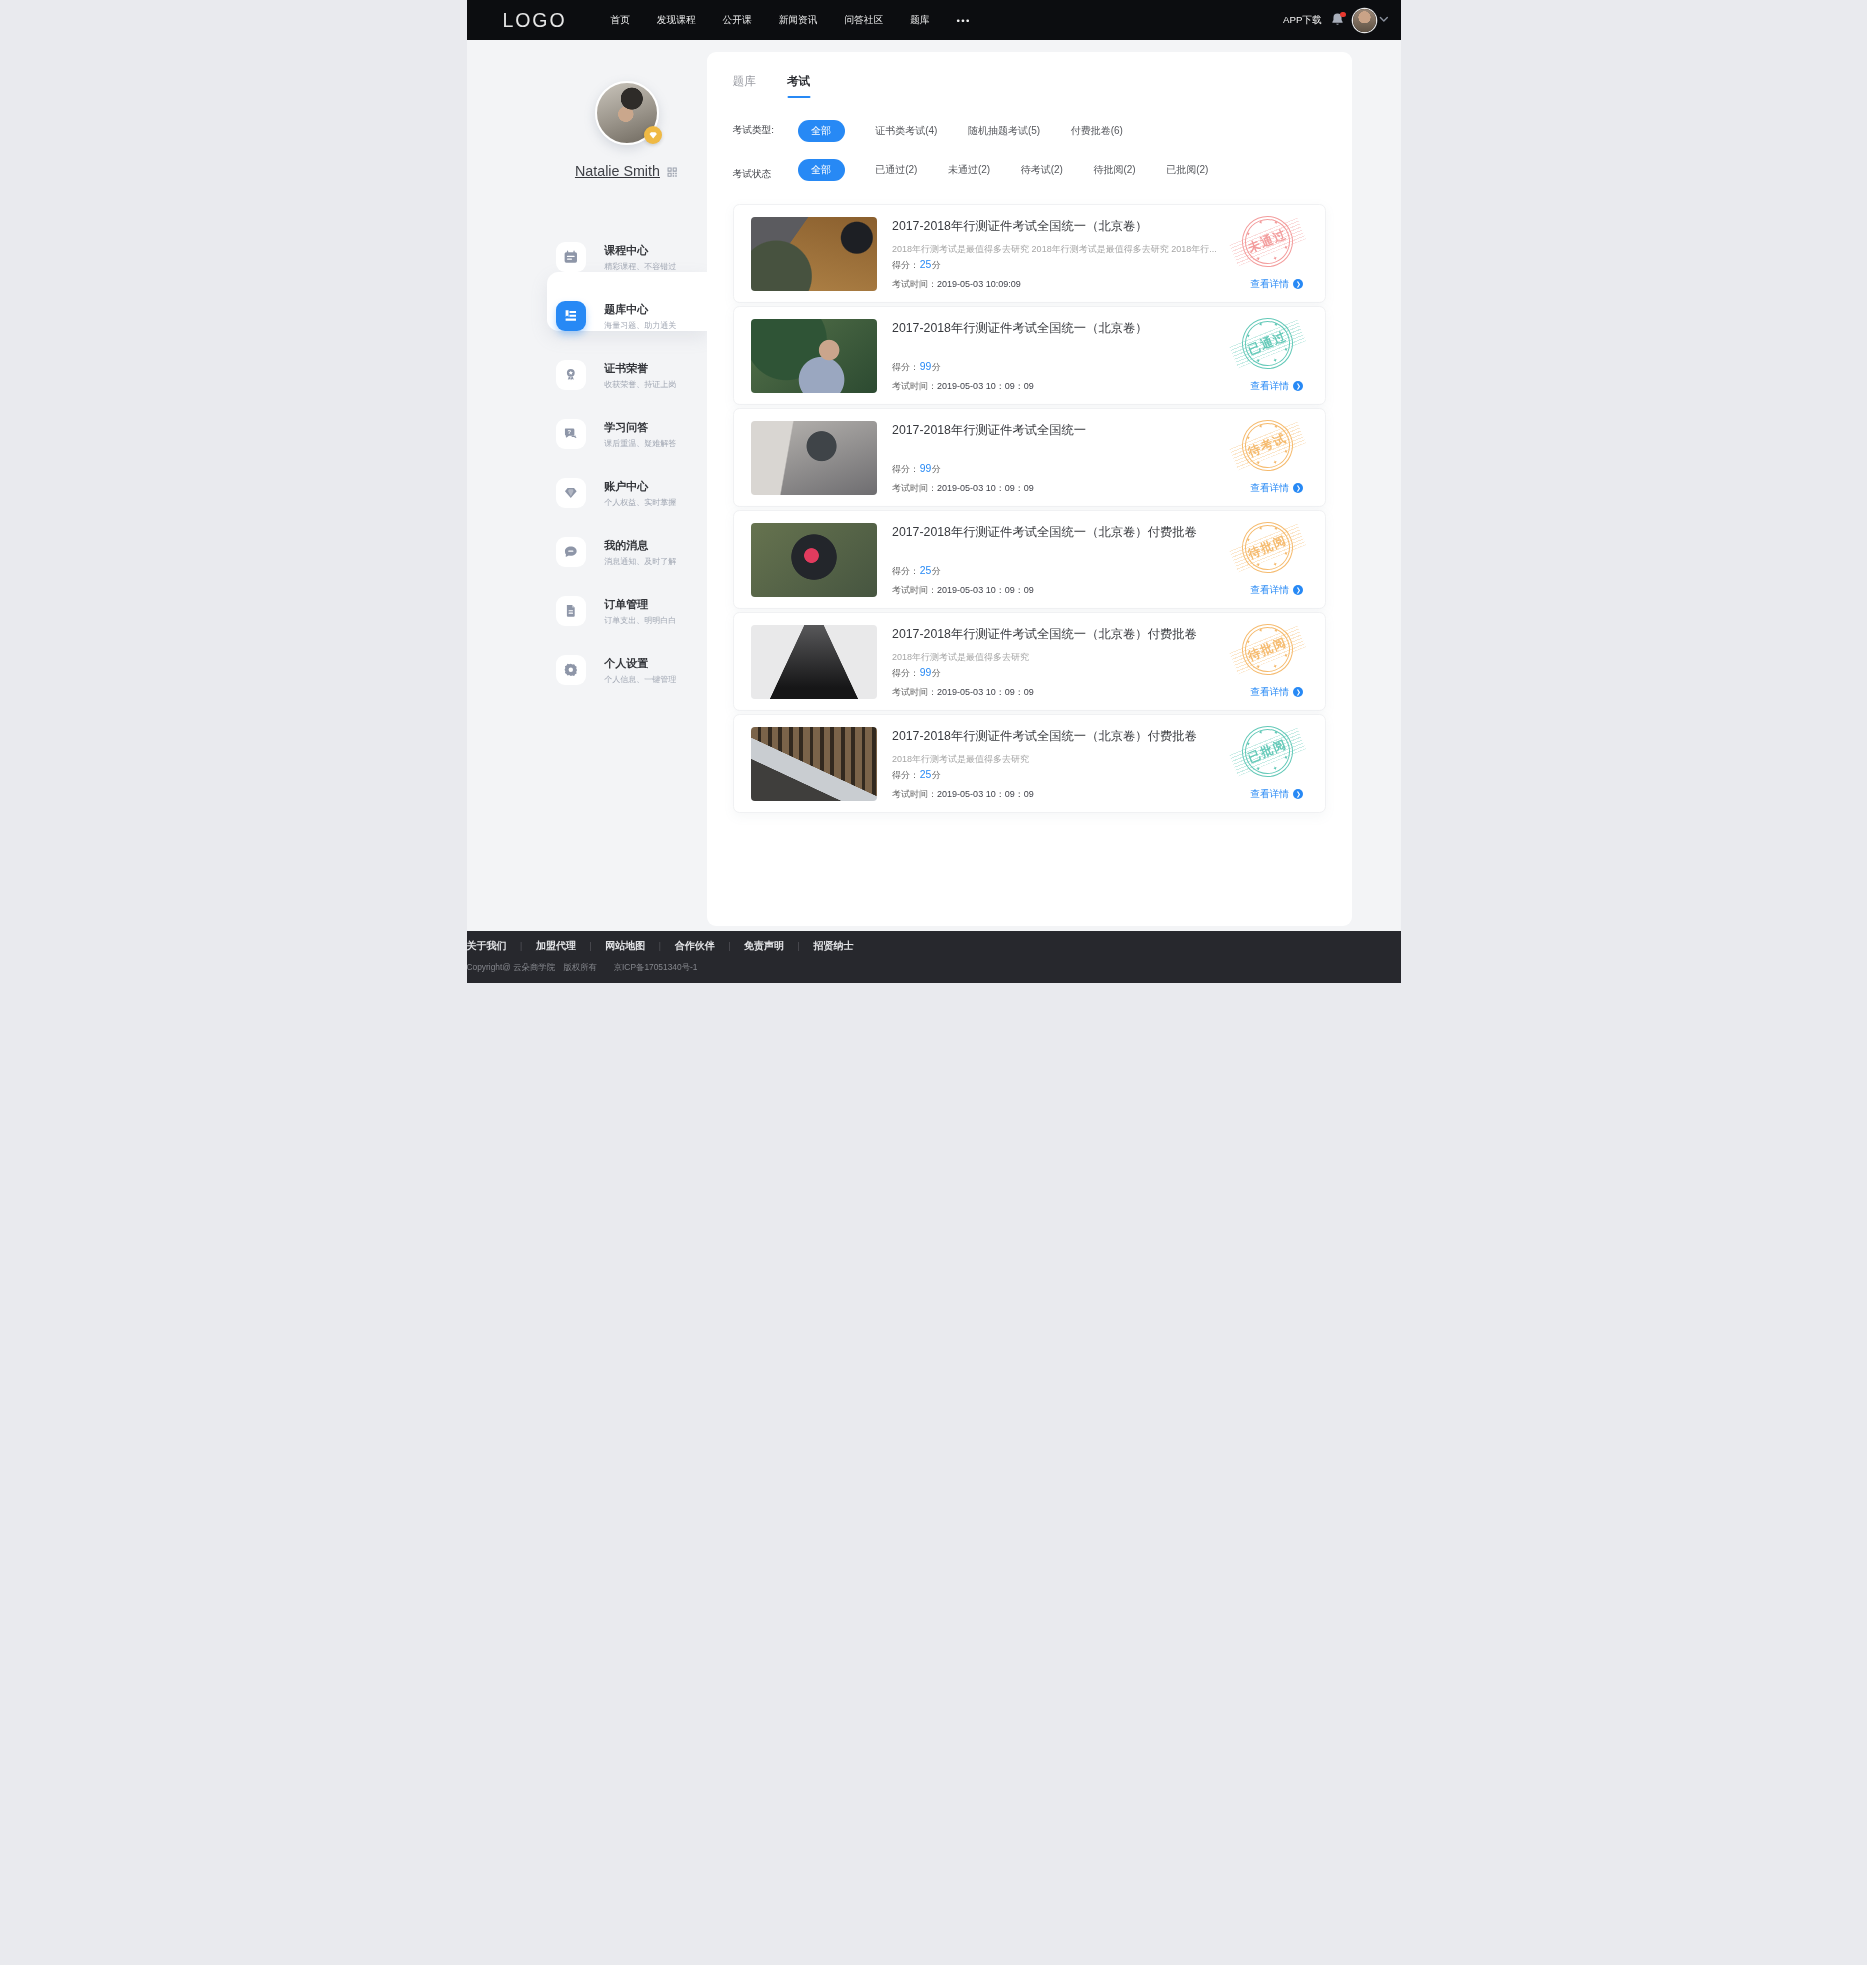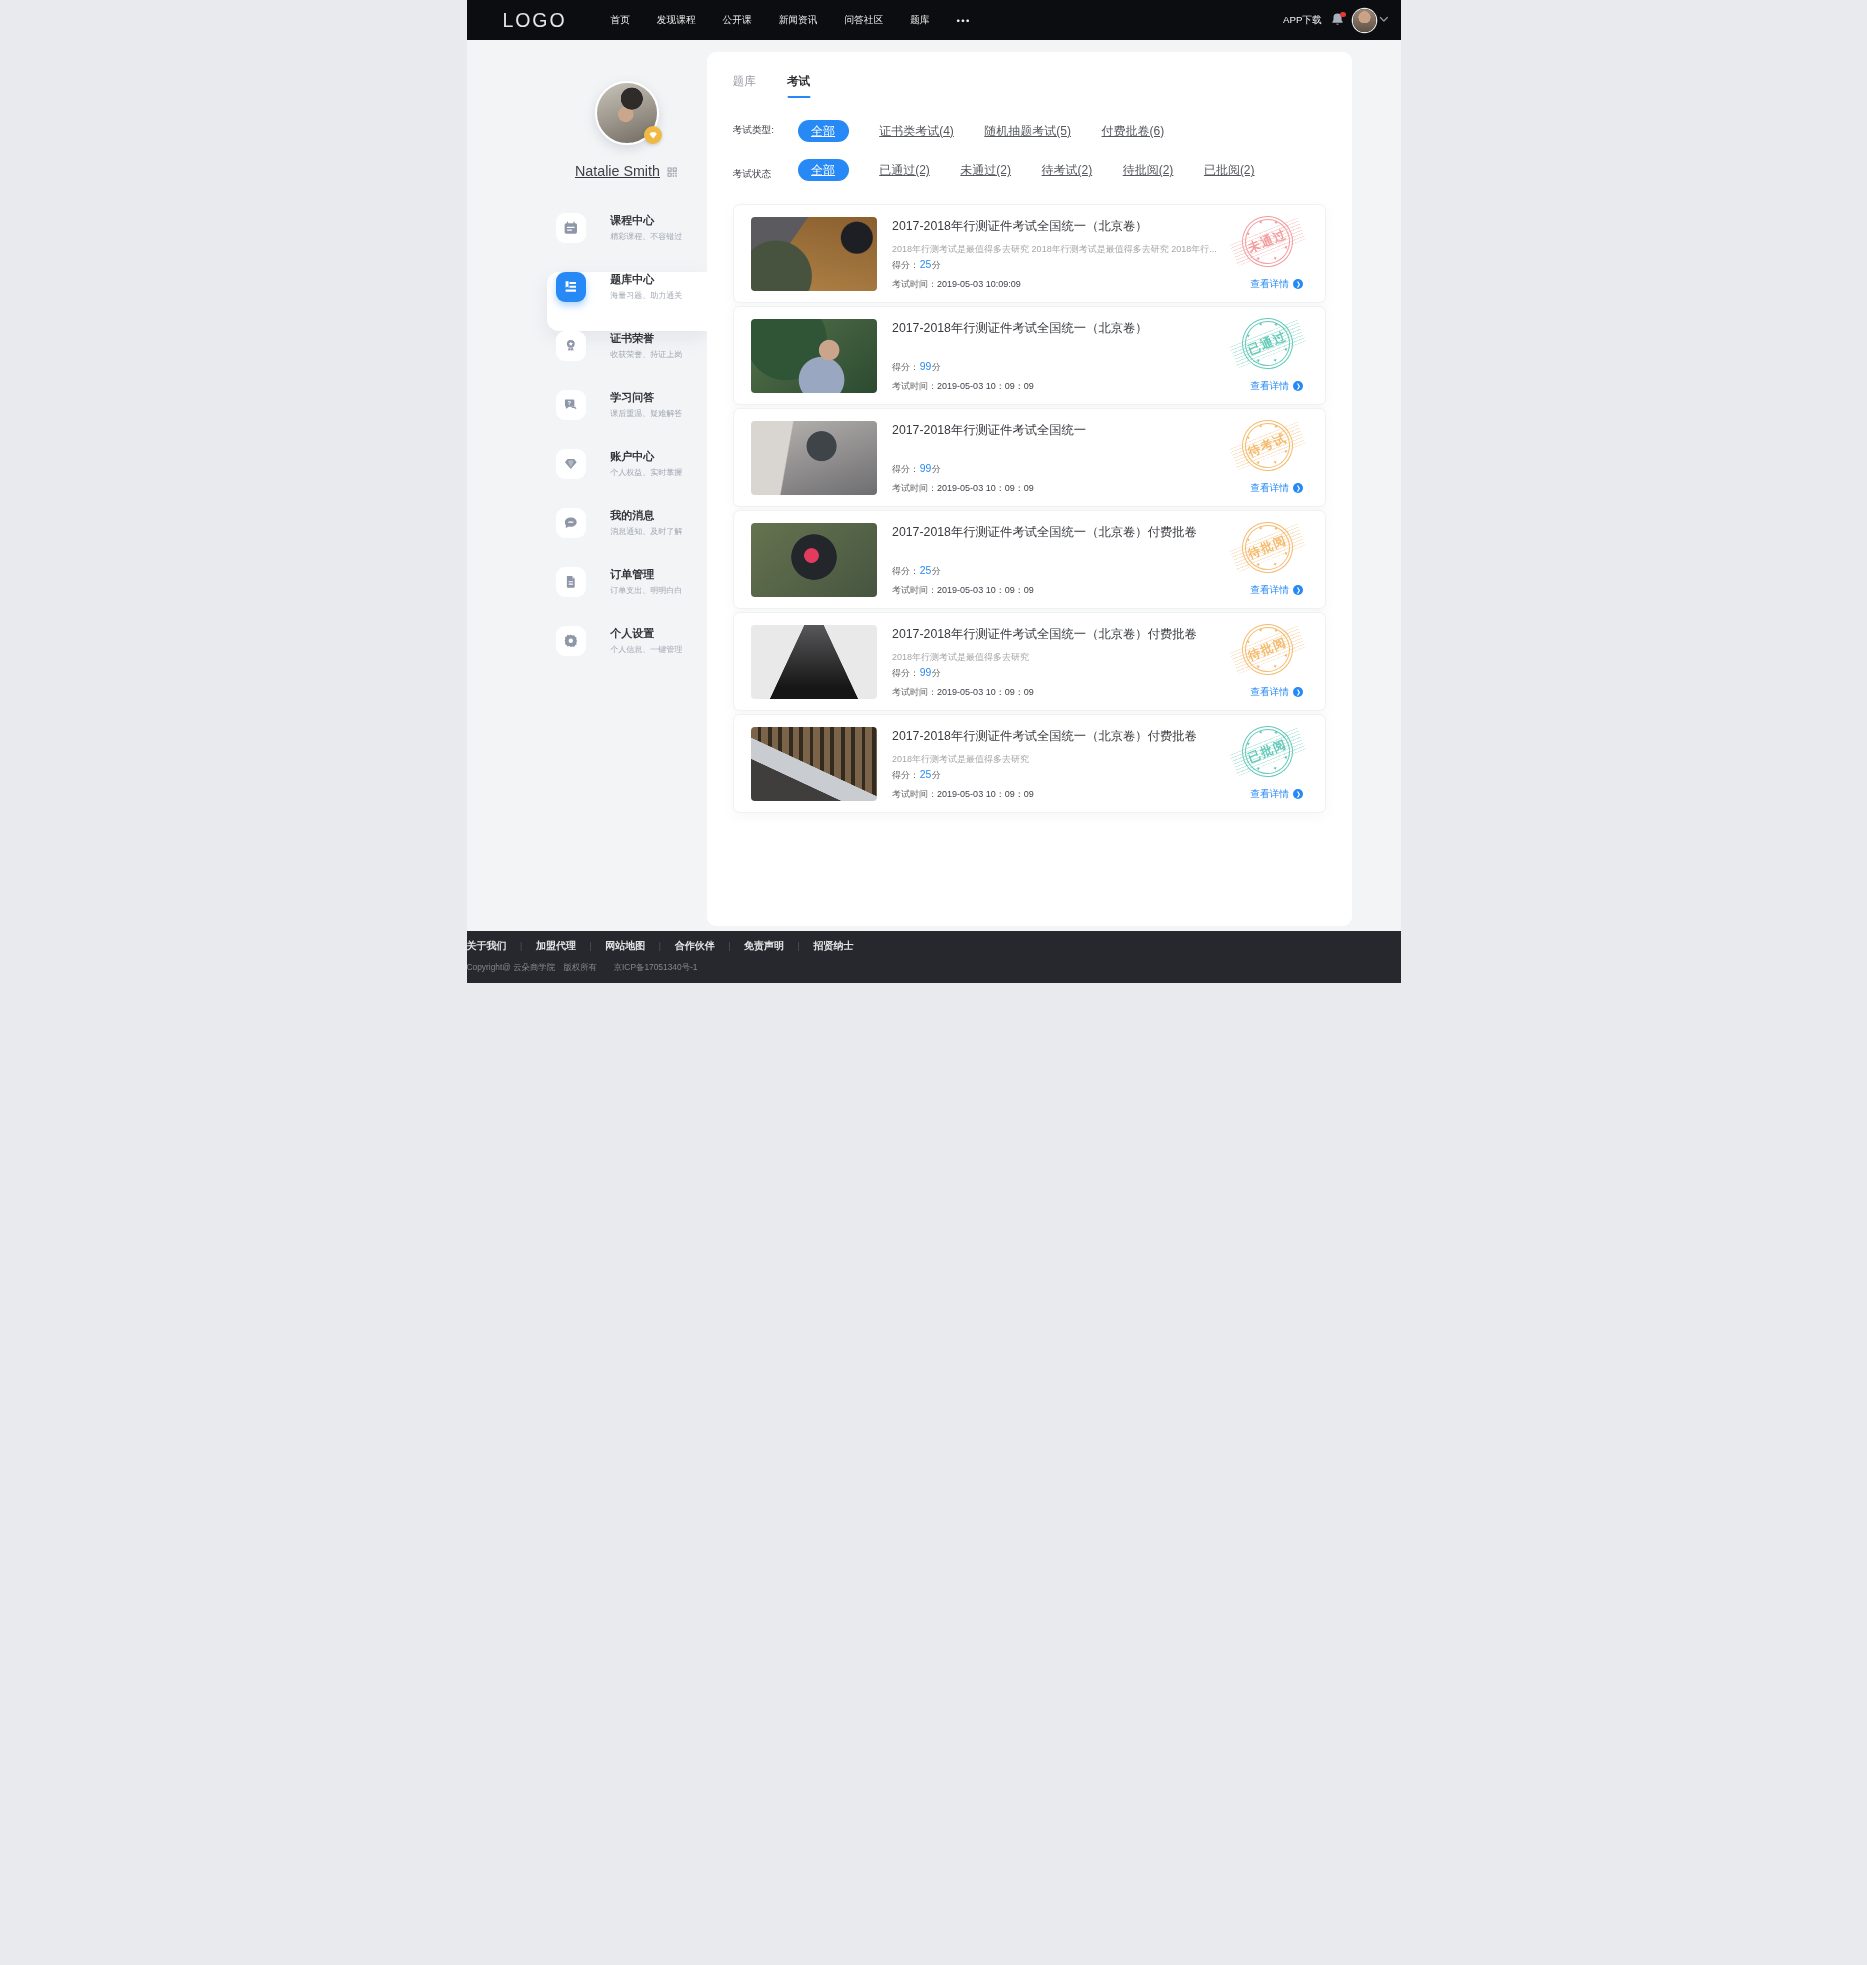--- a/index.html
+++ b/index.html
@@ -52,21 +52,21 @@
     position:absolute; right:-3.9px; bottom:1.3px; width:18px; height:18px; border-radius:50%;
     background:#efb944; display:flex; align-items:center; justify-content:center;
     box-shadow:0 1.3px 3.9px rgba(0,0,0,.15);
   }
   .name-row { margin-top:18px; display:flex; align-items:center; gap:5.8px; }
   .user-name { font-size:14.3px; color:#3f4147; }
   .qr { display:inline-flex; margin-top:1.3px; }
 
   .side-menu { margin-top:34px; }
   .side-item {
-    display:flex; align-items:flex-start; gap:24px; height:59px; padding-left:9.7px;
+    display:flex; align-items:flex-end; gap:18px; height:59px; padding-left:9.7px;
     cursor:pointer; border-radius:11.7px 0 0 11.7px;
   }
   .side-item .tile {
     width:30px; height:30px; border-radius:9px; background:#fff; color:#8e96a8;
     display:flex; align-items:center; justify-content:center; flex:0 0 30px;
   }
   .side-item .txt { display:flex; flex-direction:column; gap:3.2px; }
   .side-item .txt b { font-size:11px; font-weight:700; color:#33353a; }
   .side-item .txt i { font-style:normal; font-size:8px; color:#a2a8b4; }
   .side-item[data-active="true"] { background:#fff; box-shadow:0 6.5px 17px rgba(140,150,170,.16); }
@@ -83,21 +83,21 @@
   .tab { position:relative; font-size:11.7px; color:#9a9ca3; padding-bottom:9px; cursor:pointer; }
   .tab[data-active="true"] { color:#2e3035; font-weight:700; }
   .tab[data-active="true"]::after {
     content:""; position:absolute; left:50%; transform:translateX(-50%);
     bottom:0; width:23px; height:2.6px; border-radius:1.3px; background:#2789f5;
   }
   .filter-row { display:flex; align-items:center; margin-top:21.4px; }
   .filter-row + .filter-row { margin-top:17.5px;align-items:flex-end; }
   .f-label { font-size:9.7px; color:#3a3c42; margin-right:18px; min-width:47px; }
   .f-opts { display:flex; align-items:center; gap:30.5px; }
-  .f-opt { font-size:12px; color:#55575c; cursor:pointer; line-height:22px;text-decoration:underline; }
+  .f-opt { font-size:10px; color:#55575c; cursor:pointer; line-height:22px; }
   .f-opt[data-active="true"] {
     background:#2789f5; color:#fff; border-radius:11px; padding:0 13.6px;
   }
 
   
   .exam-list { margin-top:23px; display:flex; flex-direction:column; gap:3px; }
   .exam-card {
     display:flex; gap:15.6px; height:99px; padding:11.7px 22px 11.7px 17px;
     border:0.6px solid #f0f1f3; border-radius:6.5px; background:#fff;
     box-shadow:0 3.2px 10.4px rgba(130,140,160,.07);

